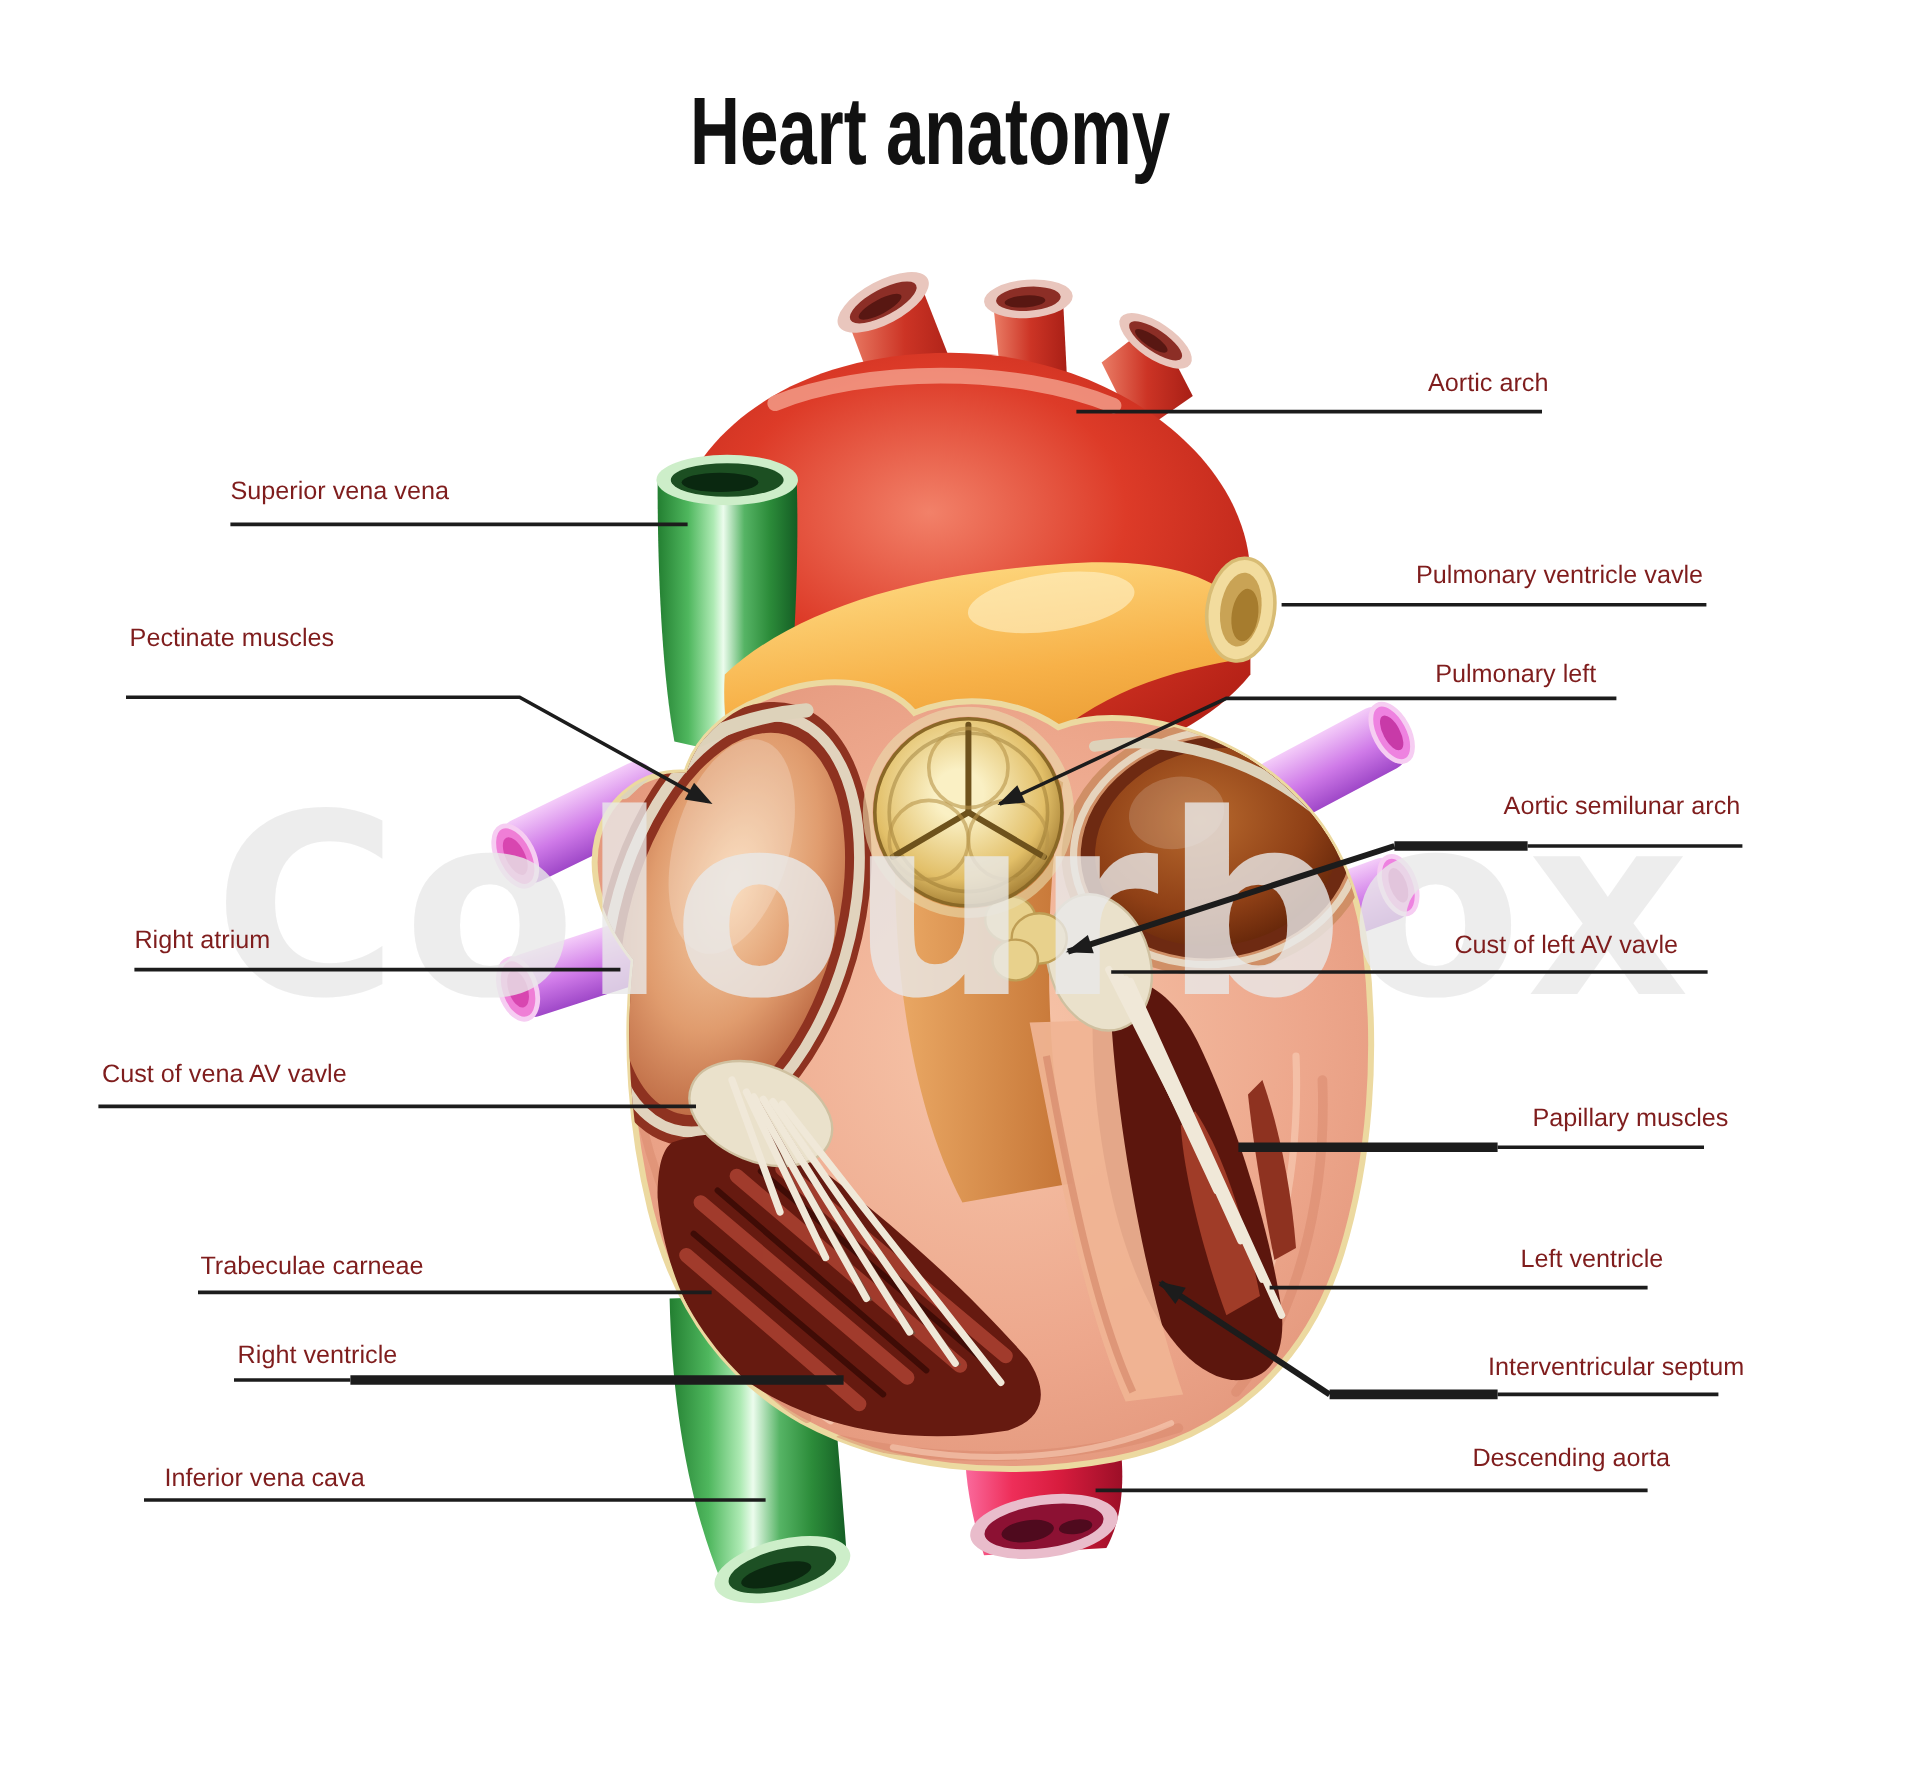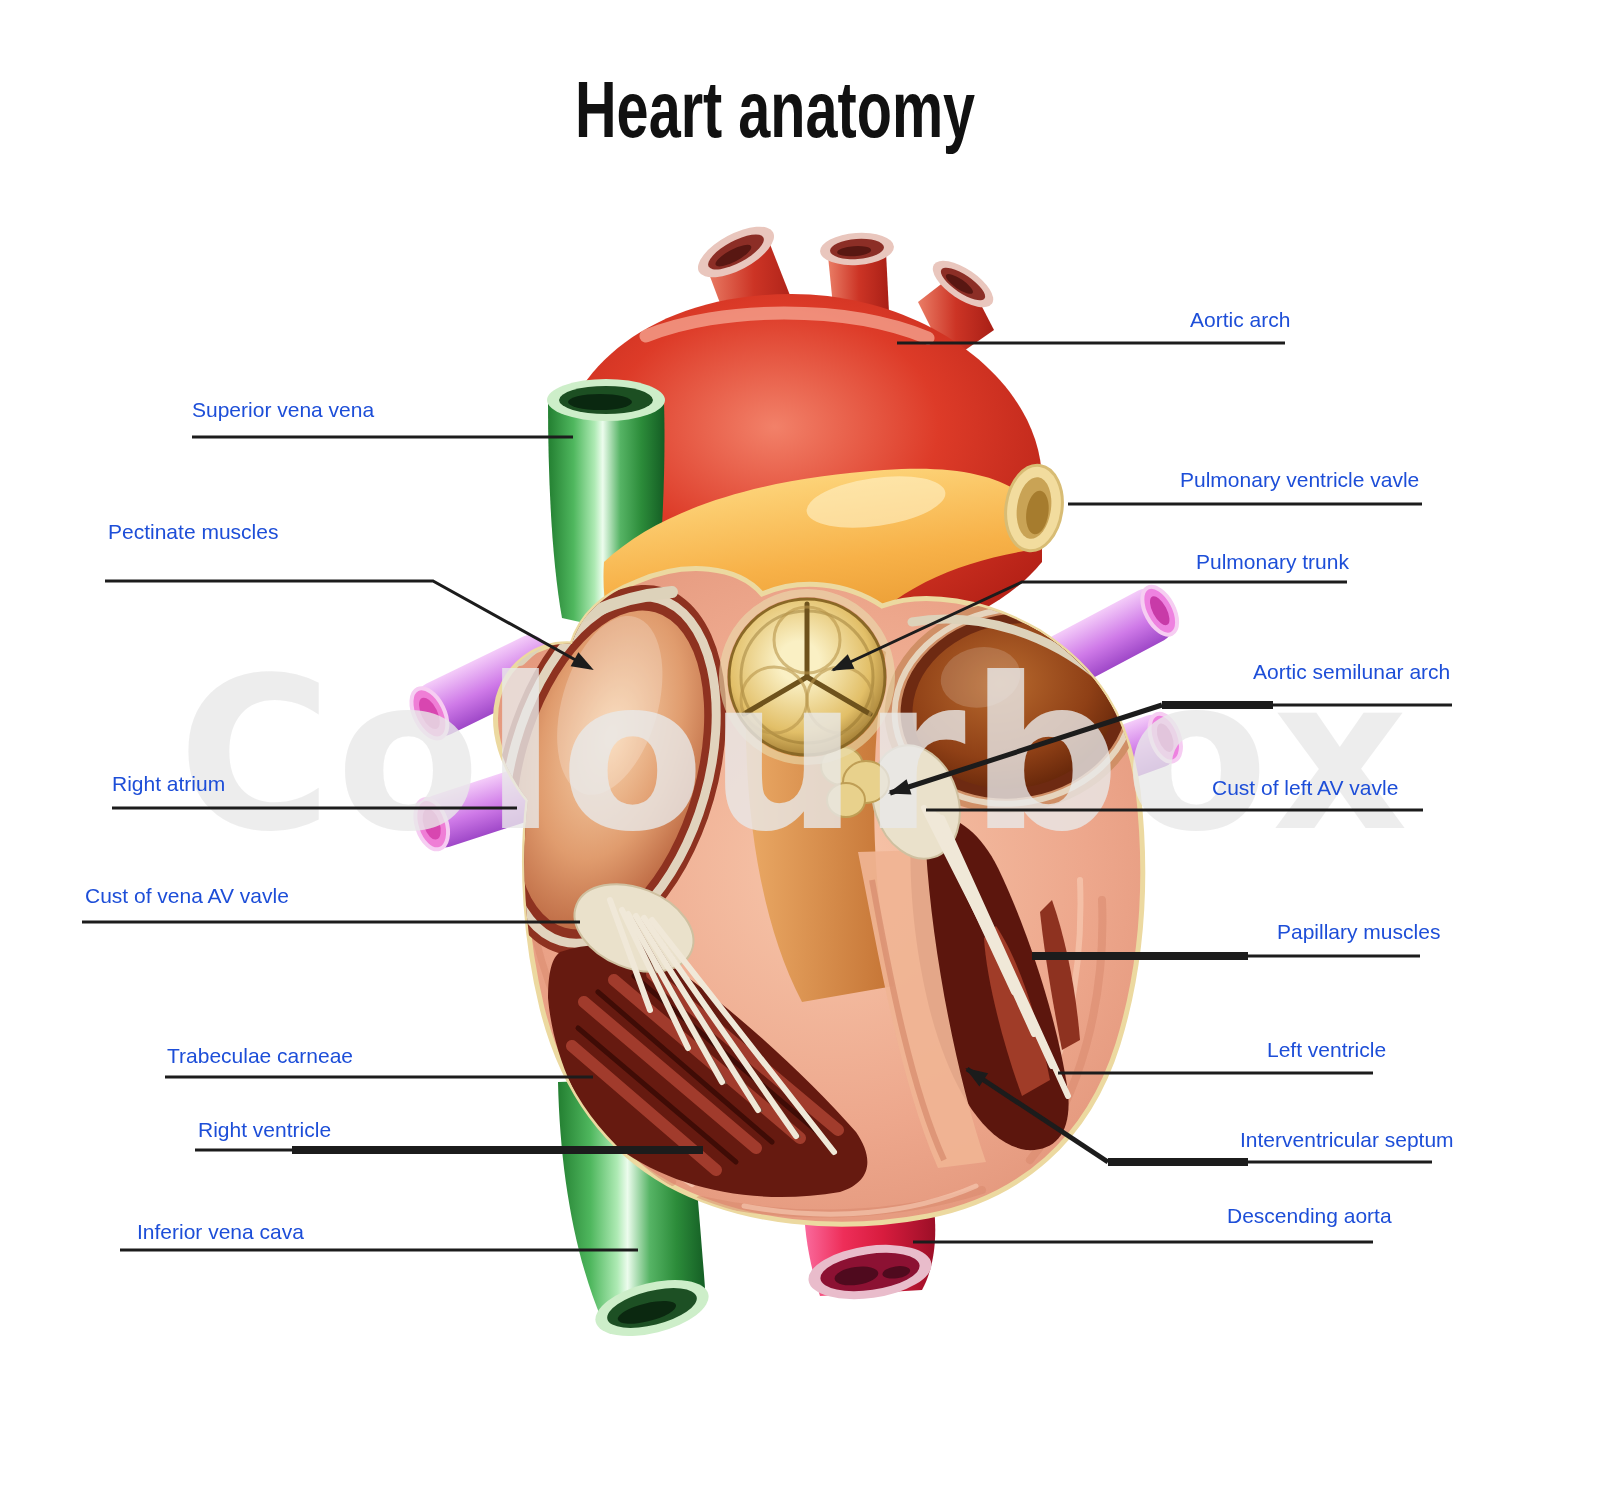--- a/index.html
+++ b/index.html
@@ -1,19 +1,19 @@
 <!DOCTYPE html>
 <html><head>
 <meta charset="utf-8">
 <style>
   html,body{margin:0;padding:0;background:#ffffff;}
   #stage{position:relative;width:1600px;height:1489px;background:#ffffff;overflow:hidden;
          font-family:"Liberation Sans",sans-serif;}
   #art{position:absolute;left:0;top:0;}
-  .lbl{position:absolute;font-size:21px;color:#1d4ed8;white-space:nowrap;letter-spacing:0;}
+  .lbl{position:absolute;font-size:21px;color:#7f1d1d;white-space:nowrap;letter-spacing:0;}
   #title{position:absolute;left:575px;top:64px;font-size:80px;font-weight:700;color:#111;
          transform:scaleX(.72);transform-origin:left top;white-space:nowrap;}
 </style>
 </head>
 <body>
 
 <div id="stage">
 
 <svg id="art" width="1600" height="1489" viewBox="0 0 1600 1489">
 <defs>
@@ -329,21 +329,21 @@
 <div class="lbl" style="left:192px;top:398px">Superior vena vena</div>
 <div class="lbl" style="left:108px;top:520px">Pectinate muscles</div>
 <div class="lbl" style="left:112px;top:772px">Right atrium</div>
 <div class="lbl" style="left:85px;top:884px">Cust of vena AV vavle</div>
 <div class="lbl" style="left:167px;top:1044px">Trabeculae carneae</div>
 <div class="lbl" style="left:198px;top:1118px">Right ventricle</div>
 <div class="lbl" style="left:137px;top:1220px">Inferior vena cava</div>
 
 <div class="lbl" style="left:1190px;top:308px">Aortic arch</div>
 <div class="lbl" style="left:1180px;top:468px">Pulmonary ventricle vavle</div>
-<div class="lbl" style="left:1196px;top:550px">Pulmonary trunk</div>
+<div class="lbl" style="left:1196px;top:550px">Pulmonary left</div>
 <div class="lbl" style="left:1253px;top:660px">Aortic semilunar arch</div>
 <div class="lbl" style="left:1212px;top:776px">Cust of left AV vavle</div>
 <div class="lbl" style="left:1277px;top:920px">Papillary muscles</div>
 <div class="lbl" style="left:1267px;top:1038px">Left ventricle</div>
 <div class="lbl" style="left:1240px;top:1128px">Interventricular septum</div>
 <div class="lbl" style="left:1227px;top:1204px">Descending aorta</div>
 
 </div>
 
 </body></html>

